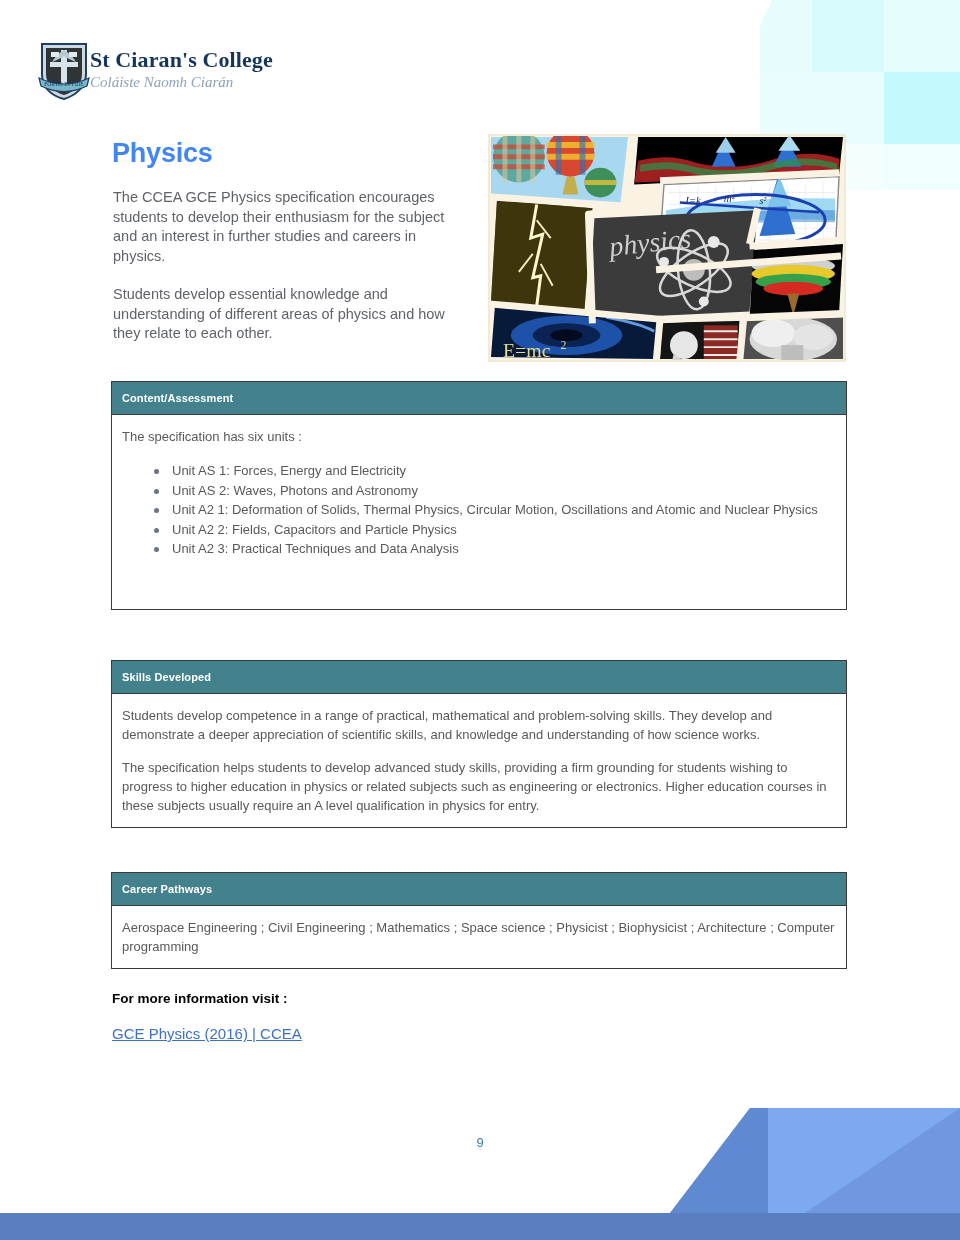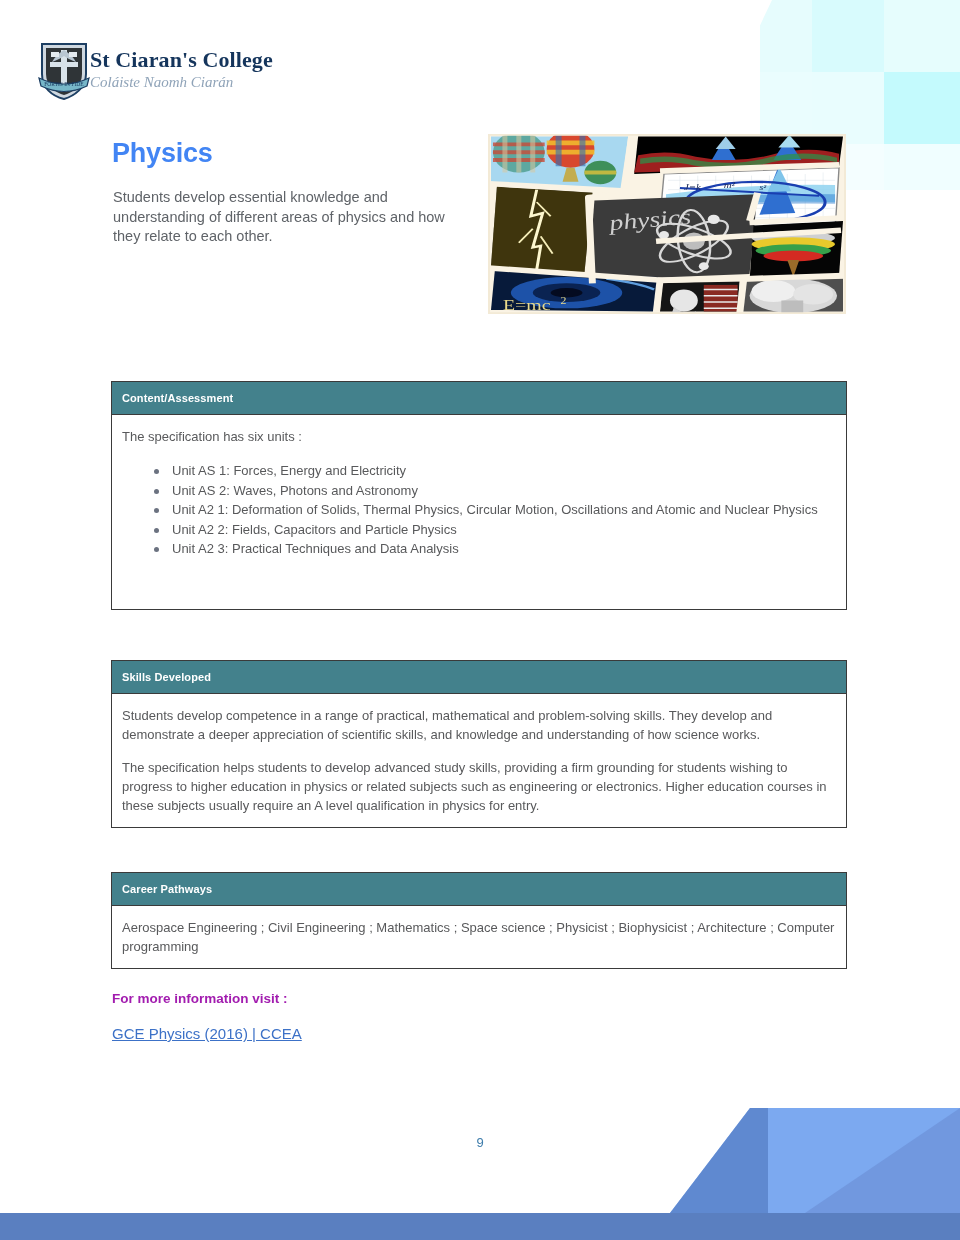--- a/index.html
+++ b/index.html
@@ -124,21 +124,21 @@
     width: 350px;
     font-size: 14.5px;
     line-height: 19.5px;
     color: #5f6368;
   }
   .intro p { margin: 0 0 19px 0; }
 
   .hero {
     position: absolute;
     left: 488px; top: 134px;
-    width: 358px; height: 180px;
+    width: 358px; height: 228px;
     background: #fdba74;
     overflow: hidden;
     border: 1px solid #f3ead6;
     box-sizing: border-box;
   }
   .hero svg { display:block; width:100%; height:100%; }
 
   
   .section {
     position: absolute;
@@ -193,21 +193,21 @@
   #sec-content .sec-body { height: 196px; }
   #sec-skills    { top: 660px; }
   #sec-career    { top: 872px; }
 
   
   .more-info {
     position: absolute;
     left: 112px; top: 991px;
     font-size: 13.5px;
     font-weight: bold;
-    color: #a21caf;
+    color: #000000;
   }
   .more-link {
     position: absolute;
     left: 112px; top: 1025px;
     font-size: 15px;
     color: #3c71c7;
     text-decoration: underline;
     cursor: pointer;
   }
   .page-num {
@@ -253,20 +253,21 @@
   </span>
   <span class="brand-text">
     <div class="brand-name">St Ciaran's College</div>
     <div class="brand-sub">Coláiste Naomh Ciarán</div>
   </span>
 </div>
 
 <div class="page-title">Physics</div>
 
 <div class="intro">
+  <p>The CCEA GCE Physics specification encourages students to develop their enthusiasm for the subject and an interest in further studies and careers in physics.</p>
   <p>Students develop essential knowledge and understanding of different areas of physics and how they relate to each other.</p>
 </div>
 
 <div class="hero">
   <svg viewBox="0 0 358 228" preserveAspectRatio="none">
     <rect width="358" height="228" fill="#faf3e4"></rect>
 
     <g>
       <path d="M2 2 L140 2 L132 70 L2 62 Z" fill="#a8d8f0"></path>
       <g>

